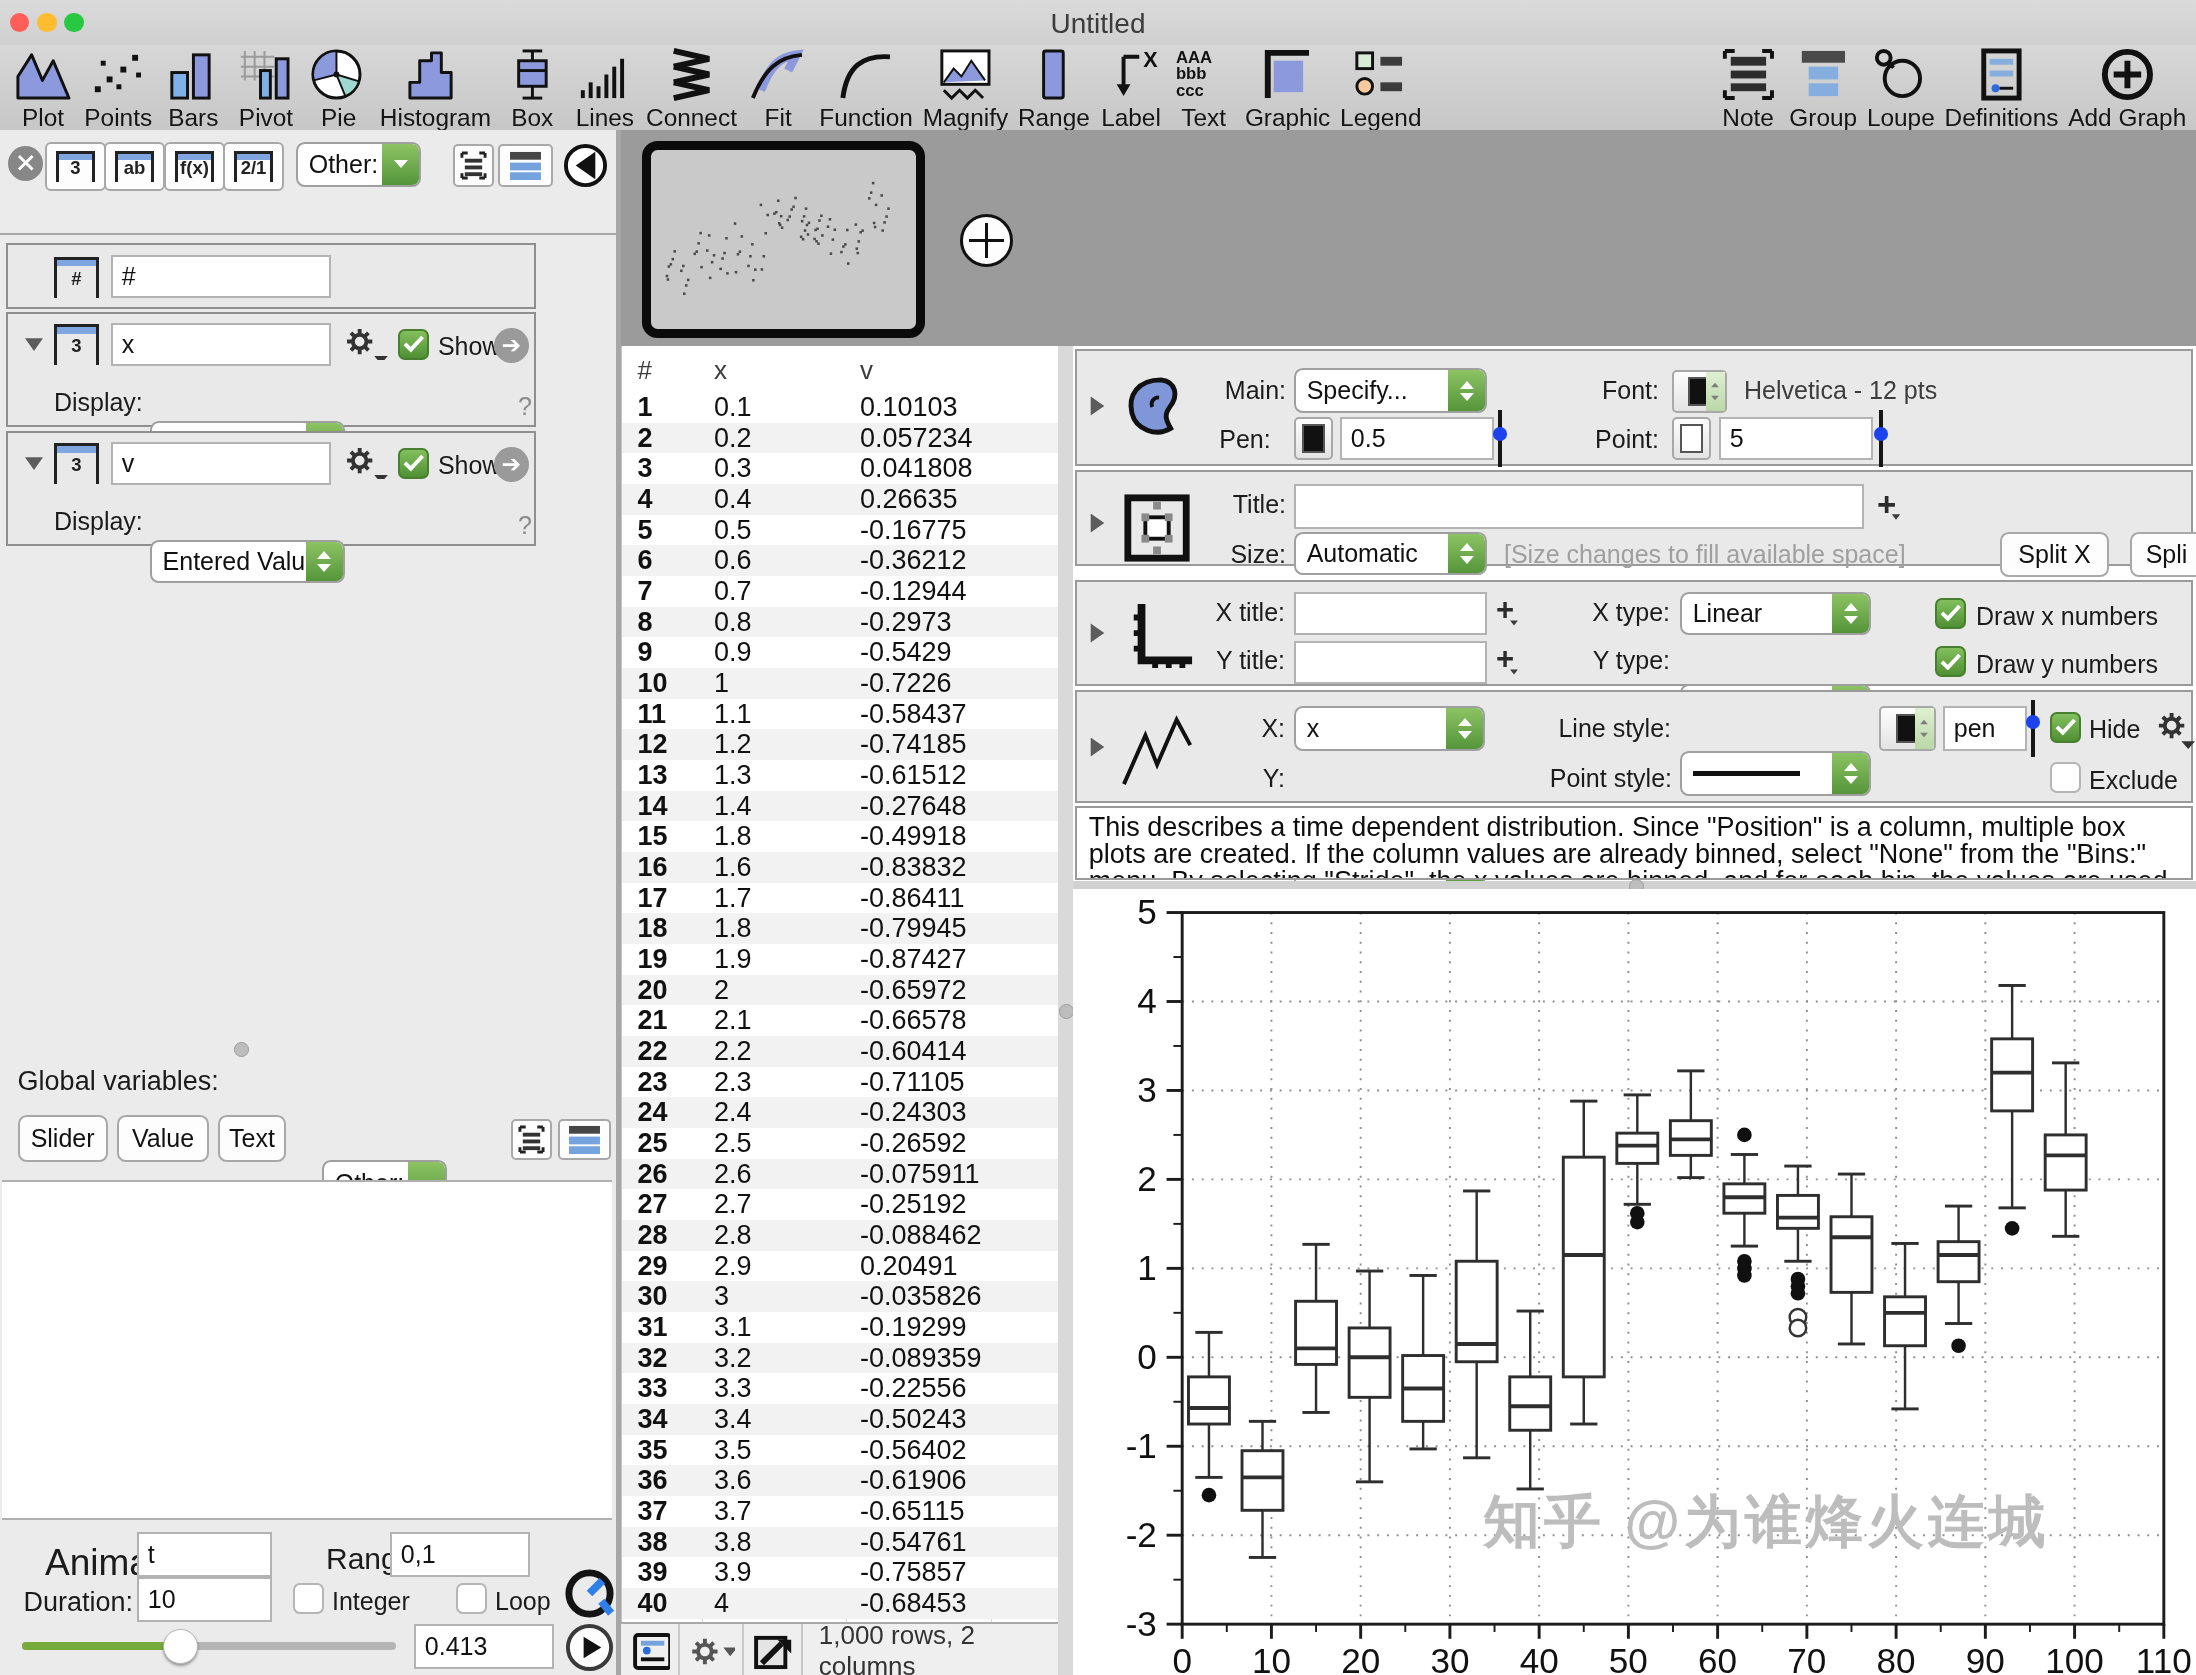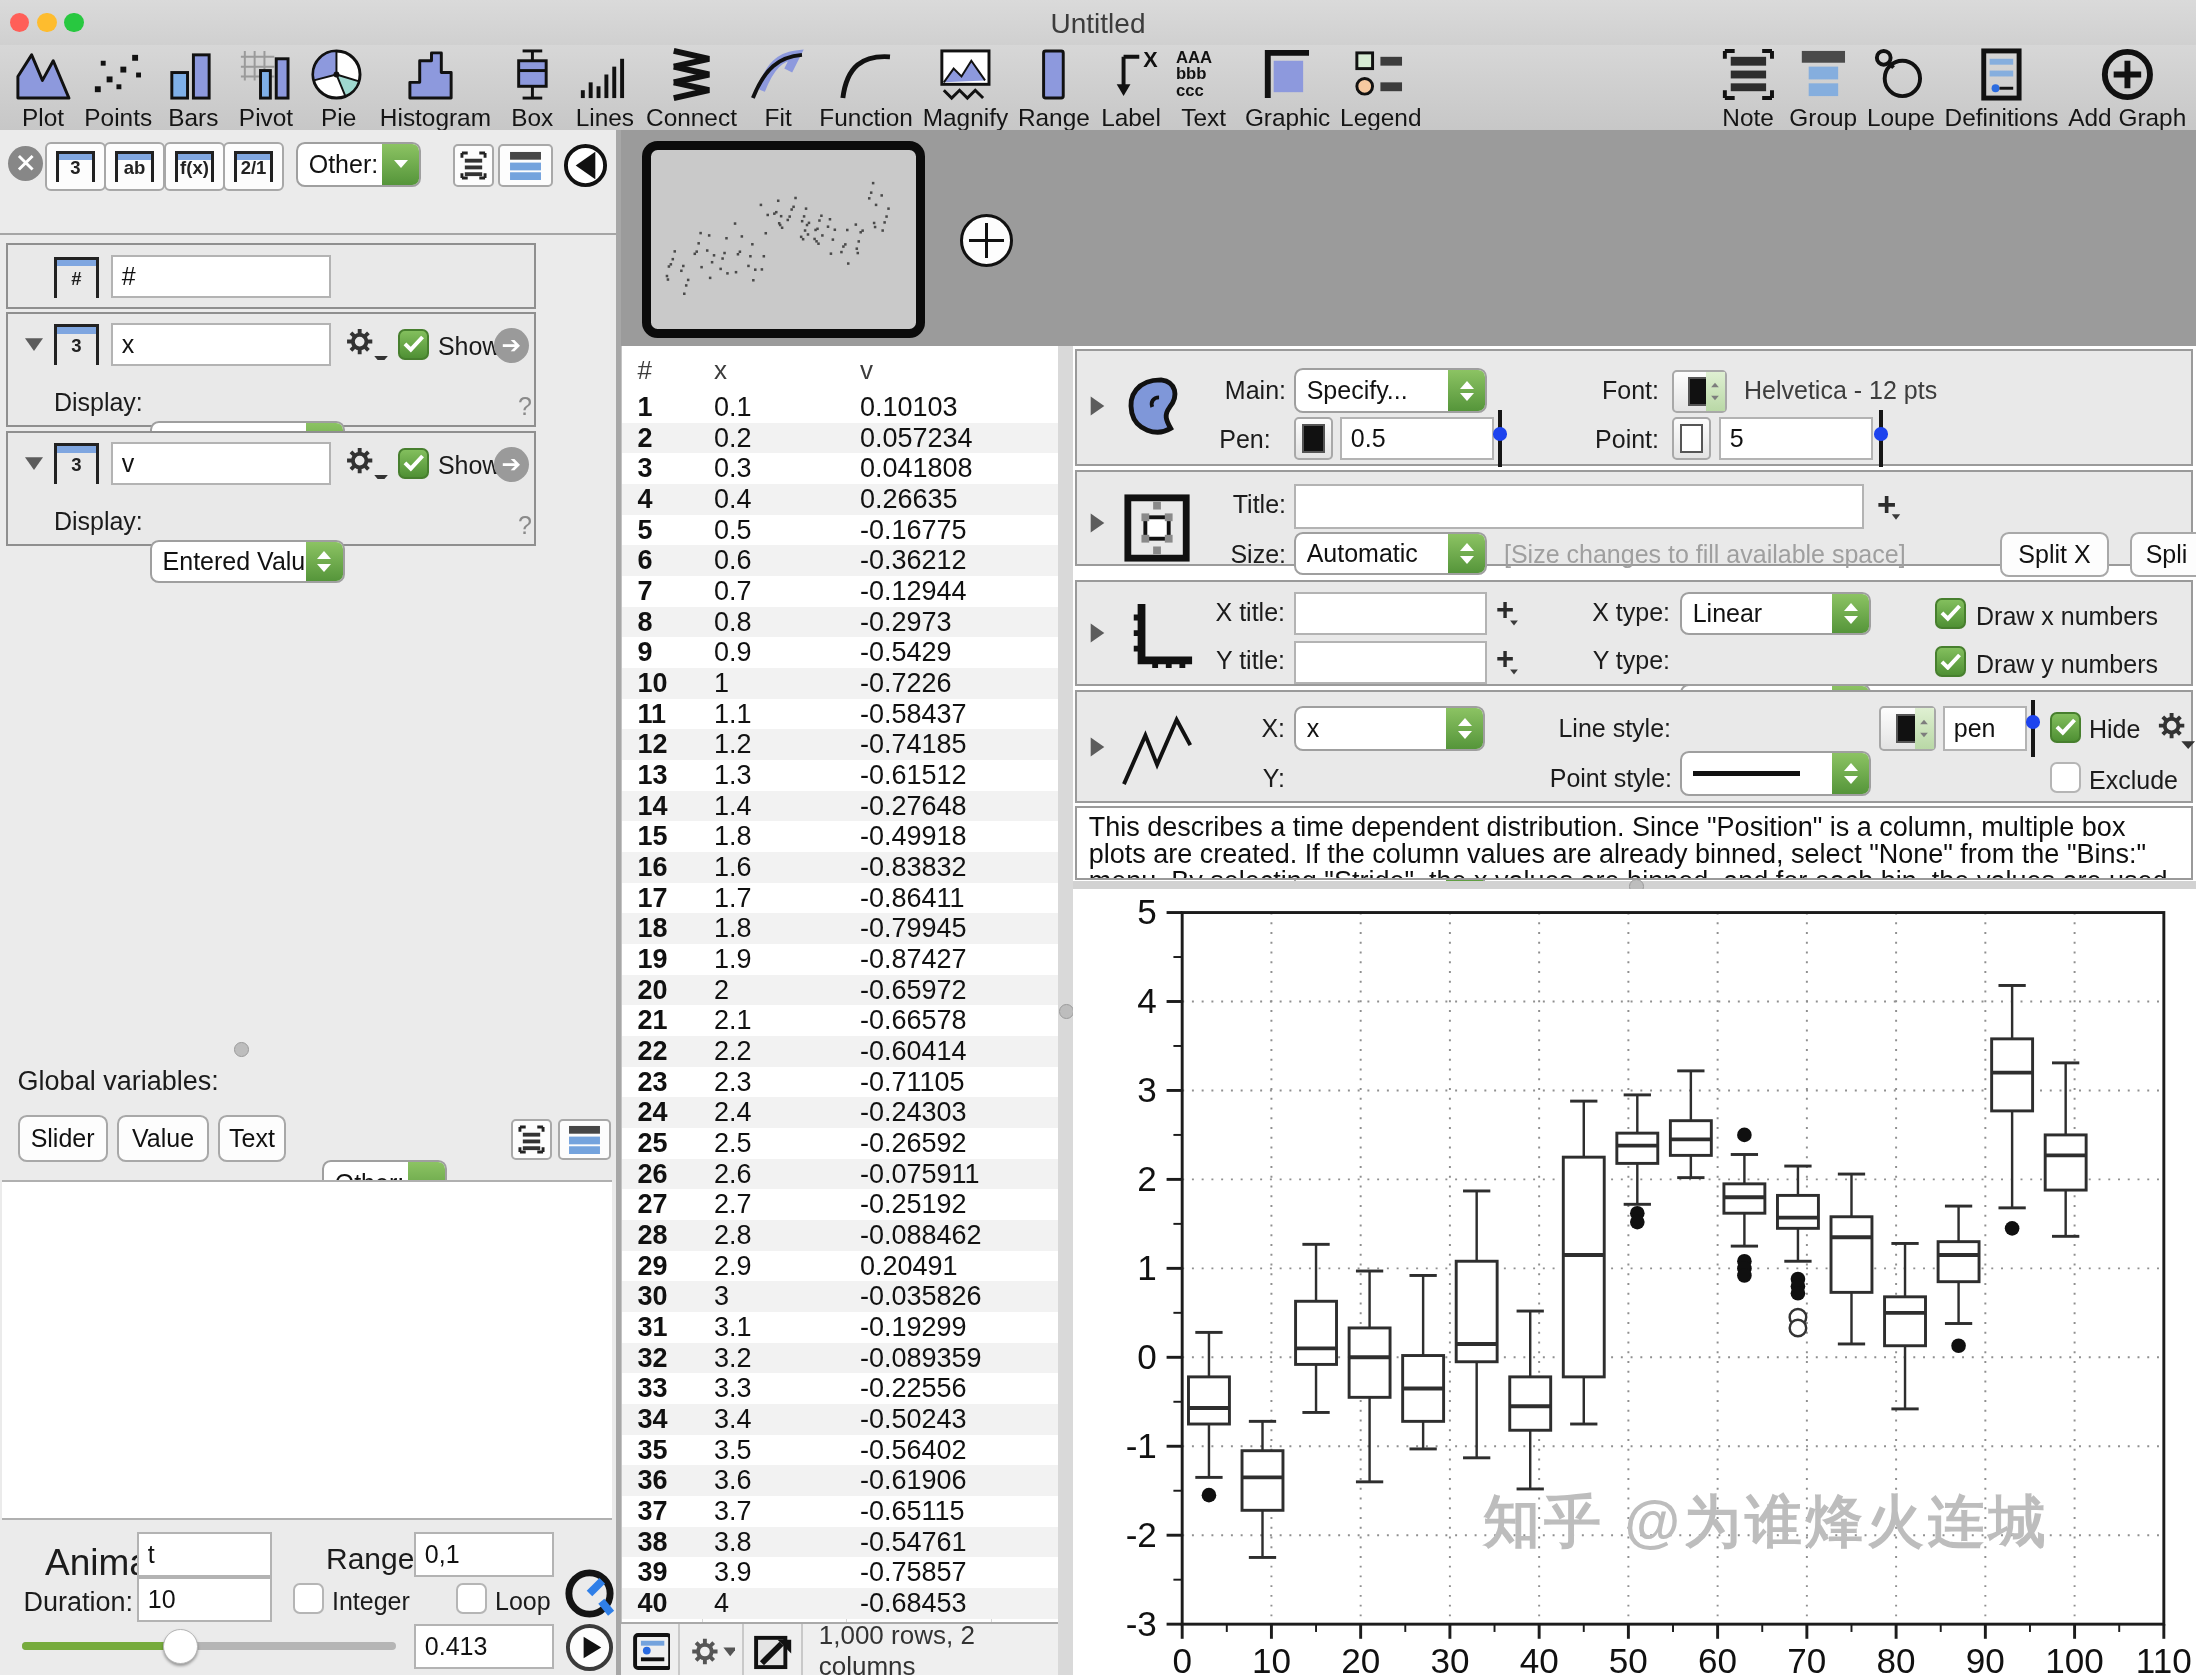--- a/index.html
+++ b/index.html
@@ -421,21 +421,21 @@
           <rect x="1" y="22" width="32" height="8" fill="#74a3dd"></rect>
         </svg>
     </div>
     <div class="abs" style="left:2px;top:1050px;width:610px;height:336px;background:#fff;border-top:2px solid #b0b0b0;border-bottom:2px solid #b0b0b0"></div>
 
     <span class="abs lbl" style="left:45px;top:1412px;font-size:37px">Animate:</span>
     <div class="abs field" style="left:137px;top:1402px;width:135px;height:45px">
         <span>t</span>
       </div>
     <span class="abs lbl" style="left:326px;top:1412px;font-size:30px">Range:</span>
-    <div class="abs field" style="left:414px;top:1402px;width:140px;height:45px">
+    <div class="abs field" style="left:390px;top:1402px;width:140px;height:45px">
         <span>0,1</span>
       </div>
     <span class="abs lbl" style="left:23.4px;top:1457px;font-size:27px">Duration:</span>
     <div class="abs field" style="left:137px;top:1447px;width:135px;height:45px">
         <span>10</span>
       </div>
     <span class="abs chk off" style="left:293px;top:1453px"></span>
     <span class="abs lbl" style="left:332px;top:1457px">Integer</span>
     <span class="abs chk off" style="left:456px;top:1453px"></span>
     <span class="abs lbl" style="left:495px;top:1457px">Loop</span>

